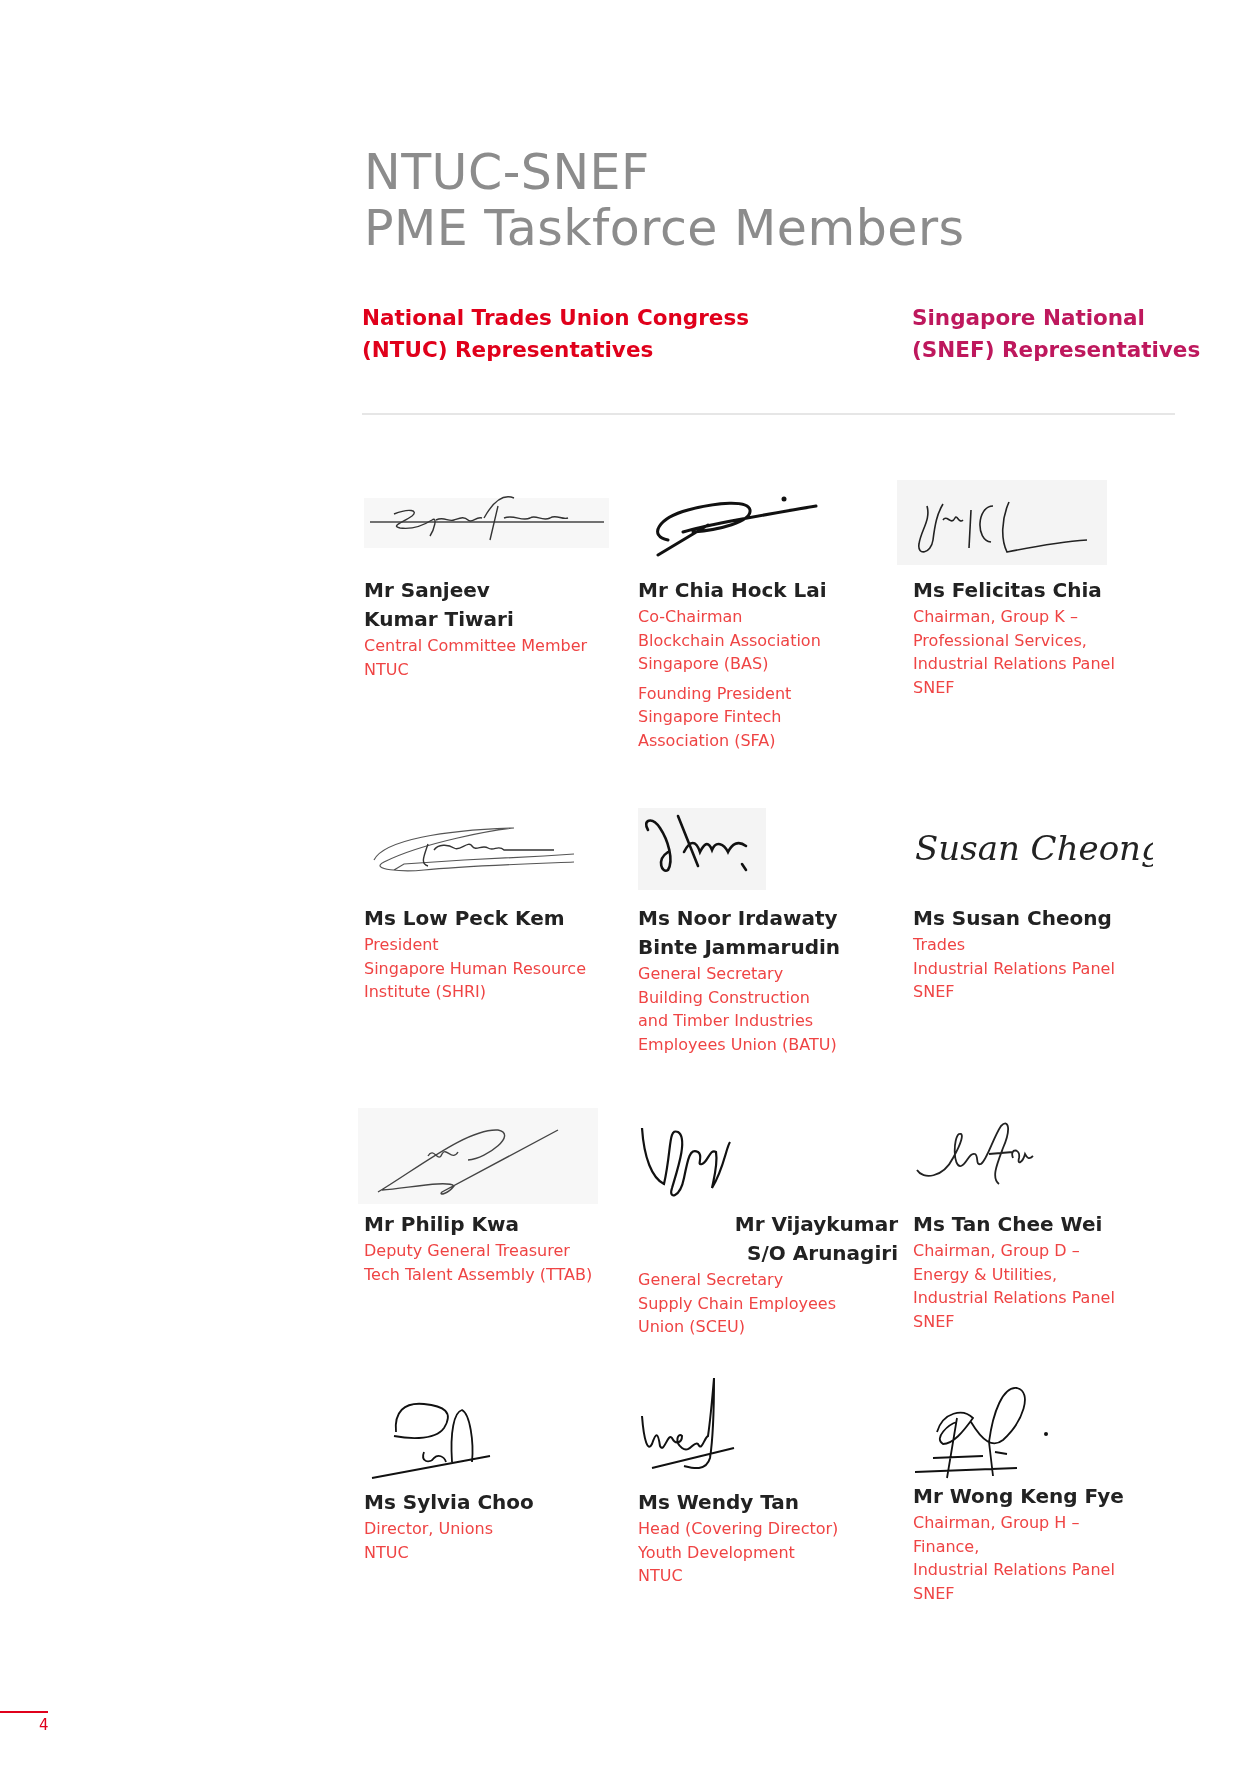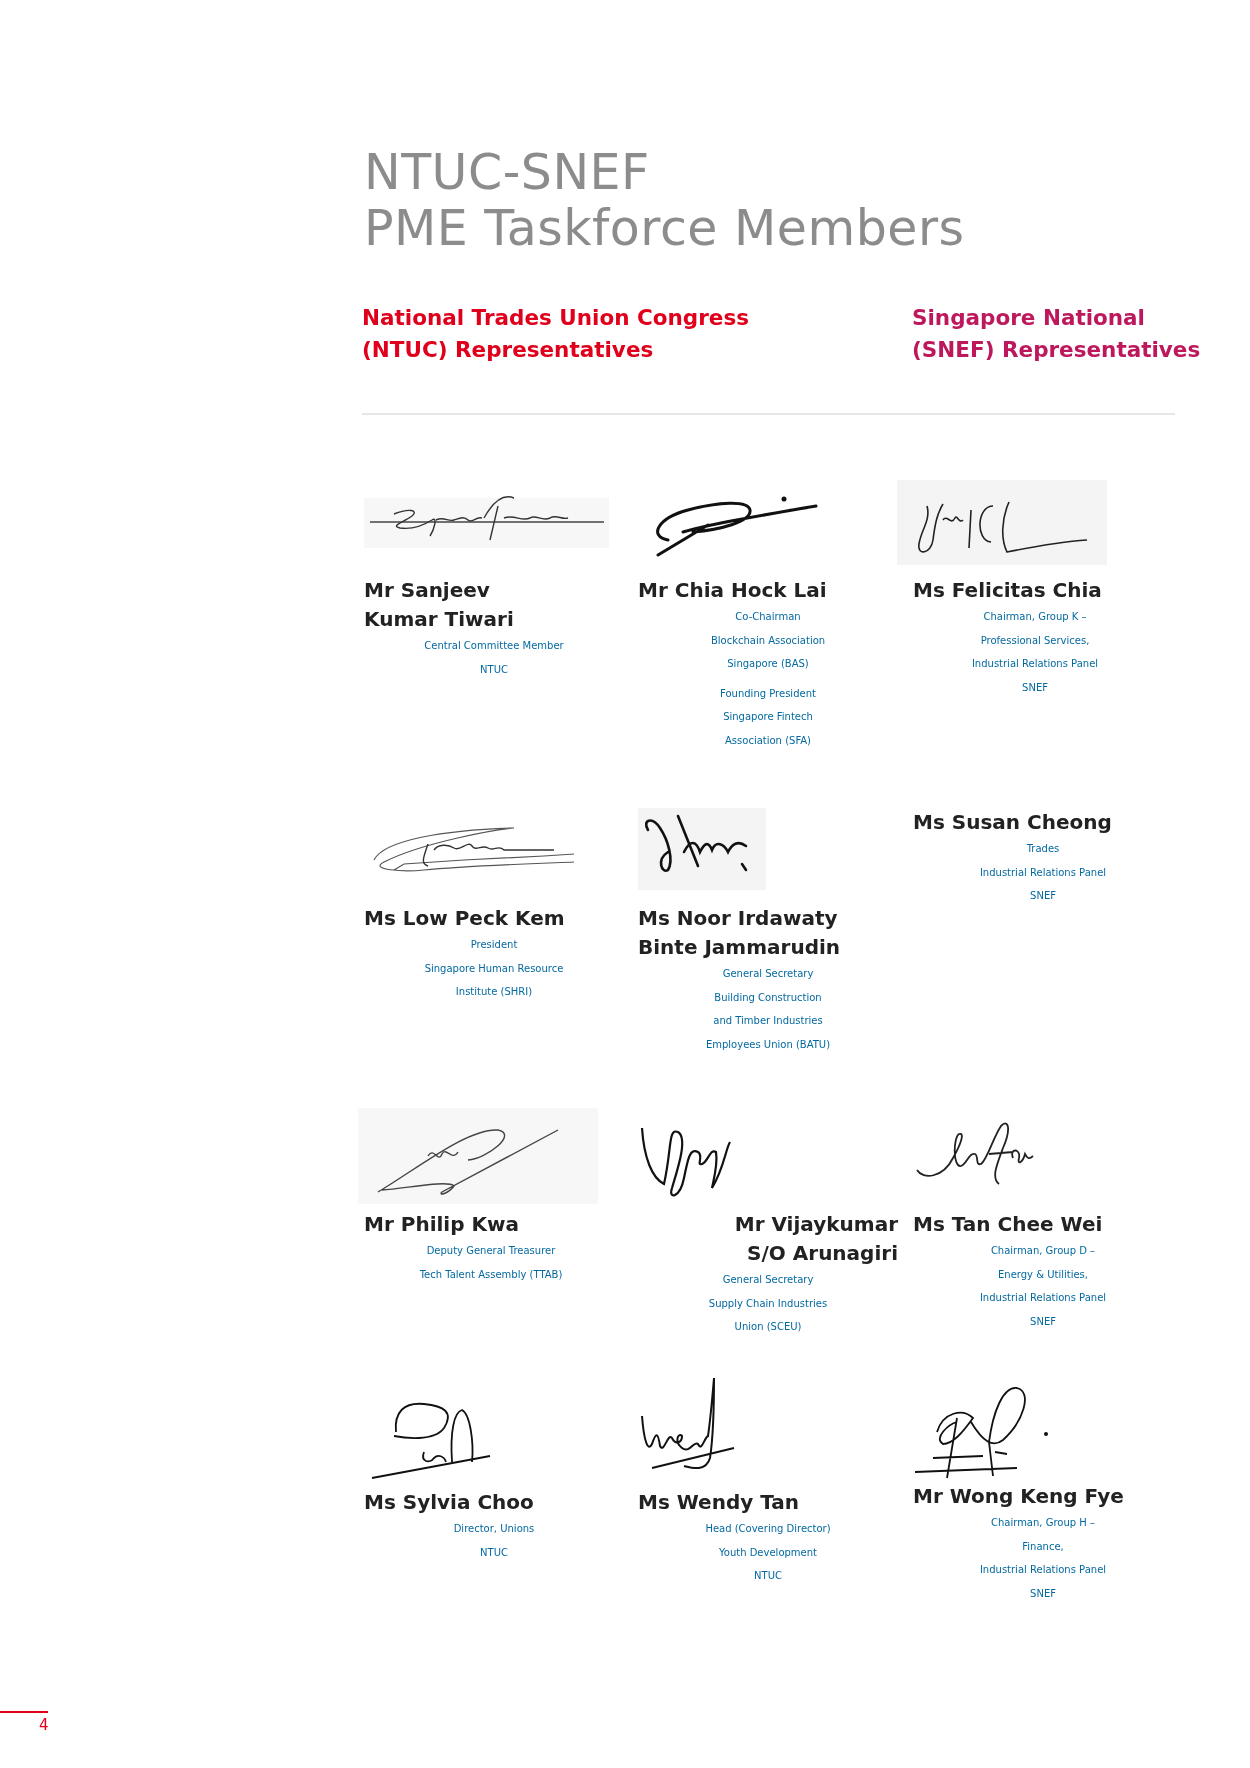--- a/index.html
+++ b/index.html
@@ -14,22 +14,22 @@
   .heading span { display:block; }
   .h-ntuc { left:362px; top:302px; color:#e0001b; }
   .h-snef { left:912px; top:302px; color:#be185d; }
   .divider { position:absolute; left:362px; top:413px; width:813px; height:2px; background:#e6e6e6; }
   .member { position:absolute; width:260px; }
   .sig { position:relative; height:100px; width:240px; }
   .sig svg { position:absolute; left:0; top:0; }
   .name { font-family:"DejaVu Sans", sans-serif; font-weight:bold; color:#222;
           font-size:20px; line-height:29px; }
   .name span { display:block; }
-  .role { font-family:"DejaVu Sans", sans-serif; color:#0369a1; font-size:10px;
-          line-height:23.5px;text-align:center; }
+  .role { font-family:"DejaVu Sans", sans-serif; color:#ef4444; font-size:16px;
+          line-height:23.5px; }
   .role span { display:block; }
   .role .gap { margin-top:6px; }
   .page-line { position:absolute; left:0; top:1711px; width:48px; height:1.5px; background:#e0001b; }
   .page-num { position:absolute; left:39px; top:1716px; color:#e0001b; font-size:15px;
               font-family:"DejaVu Sans", sans-serif; }
 </style>
 </head>
 <body>
 
 <div class="title">
@@ -133,20 +133,25 @@
   </div>
   <div class="role">
     <span>General Secretary</span>
     <span>Building Construction</span>
     <span>and Timber Industries</span>
     <span>Employees Union (BATU)</span>
   </div>
 </div>
 
 <div class="member" style="left:913px; top:800px;">
+  <div class="sig" style="height:96px;">
+    <svg width="240" height="96" viewBox="0 0 240 96">
+      <text x="2" y="60" font-family="DejaVu Serif, serif" font-style="italic" font-size="34" fill="#222">Susan Cheong</text>
+    </svg>
+  </div>
   <div class="name" style="margin-top:8px;">
     <span>Ms Susan Cheong</span>
   </div>
   <div class="role">
     <span>Trades</span>
     <span>Industrial Relations Panel</span>
     <span>SNEF</span>
   </div>
 </div>
 
@@ -171,21 +176,21 @@
     <svg width="120" height="96" viewBox="0 0 120 96">
       <path d="M4 20 C6 50,14 70,26 76 C34 40,30 20,40 24 C50 30,40 60,34 80 C30 92,42 90,46 70 C50 50,52 40,60 44 C66 48,58 58,64 56 C70 54,72 40,78 44 C80 56,76 70,74 80 C86 60,88 40,92 34" stroke="#111" stroke-width="2.2" fill="none"></path>
     </svg>
   </div>
   <div class="name" style="margin-top:6px;text-align:right;">
     <span>Mr Vijaykumar</span>
     <span>S/O Arunagiri</span>
   </div>
   <div class="role">
     <span>General Secretary</span>
-    <span>Supply Chain Industries</span>
+    <span>Supply Chain Employees</span>
     <span>Union (SCEU)</span>
   </div>
 </div>
 
 <div class="member" style="left:913px; top:1108px;">
   <div class="sig" style="height:96px;">
     <svg width="160" height="96" viewBox="0 0 160 96">
       <path d="M4 62 C10 72,30 70,40 50 C48 36,52 24,46 26 C40 30,40 60,48 58 C54 56,56 44,62 46 C66 48,62 58,68 56 C74 52,80 30,88 18 C96 10,98 22,90 40 C84 56,78 70,86 76 M76 46 L100 44 M100 50 C96 40,108 40,106 50 C104 58,110 54,112 46 C114 50,116 52,120 48" stroke="#222" stroke-width="1.8" fill="none"></path>
     </svg>
   </div>

